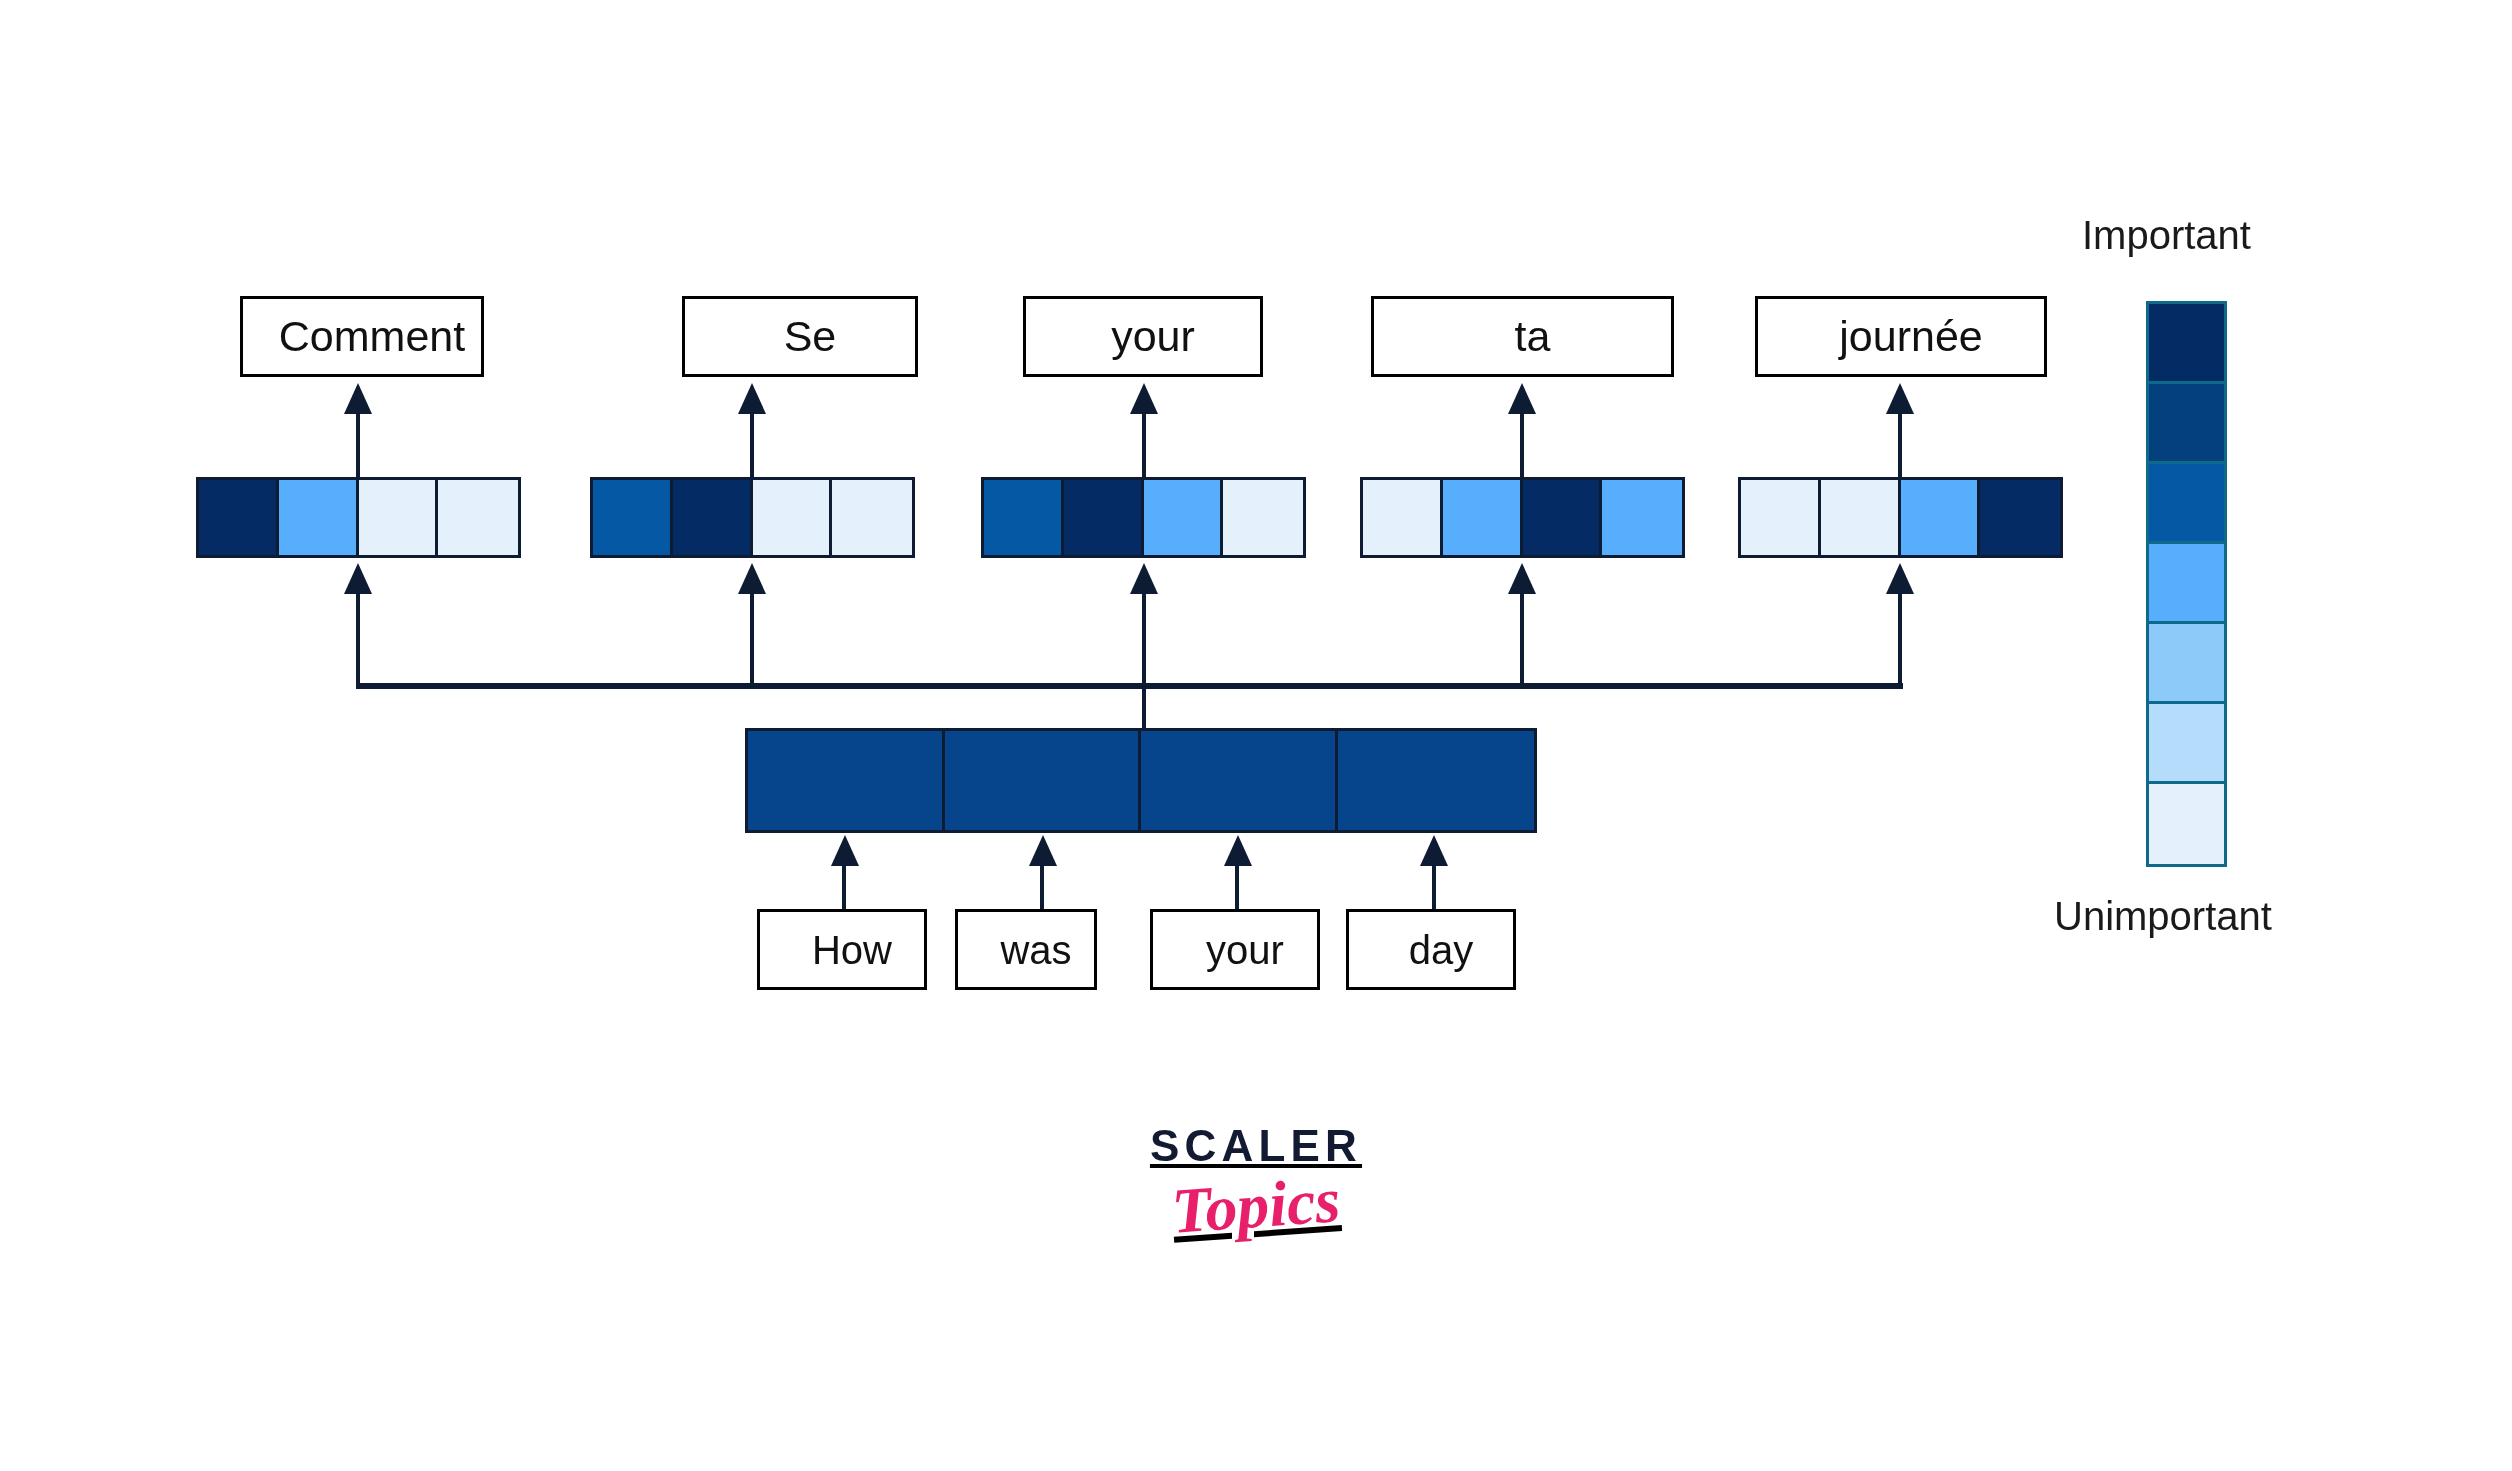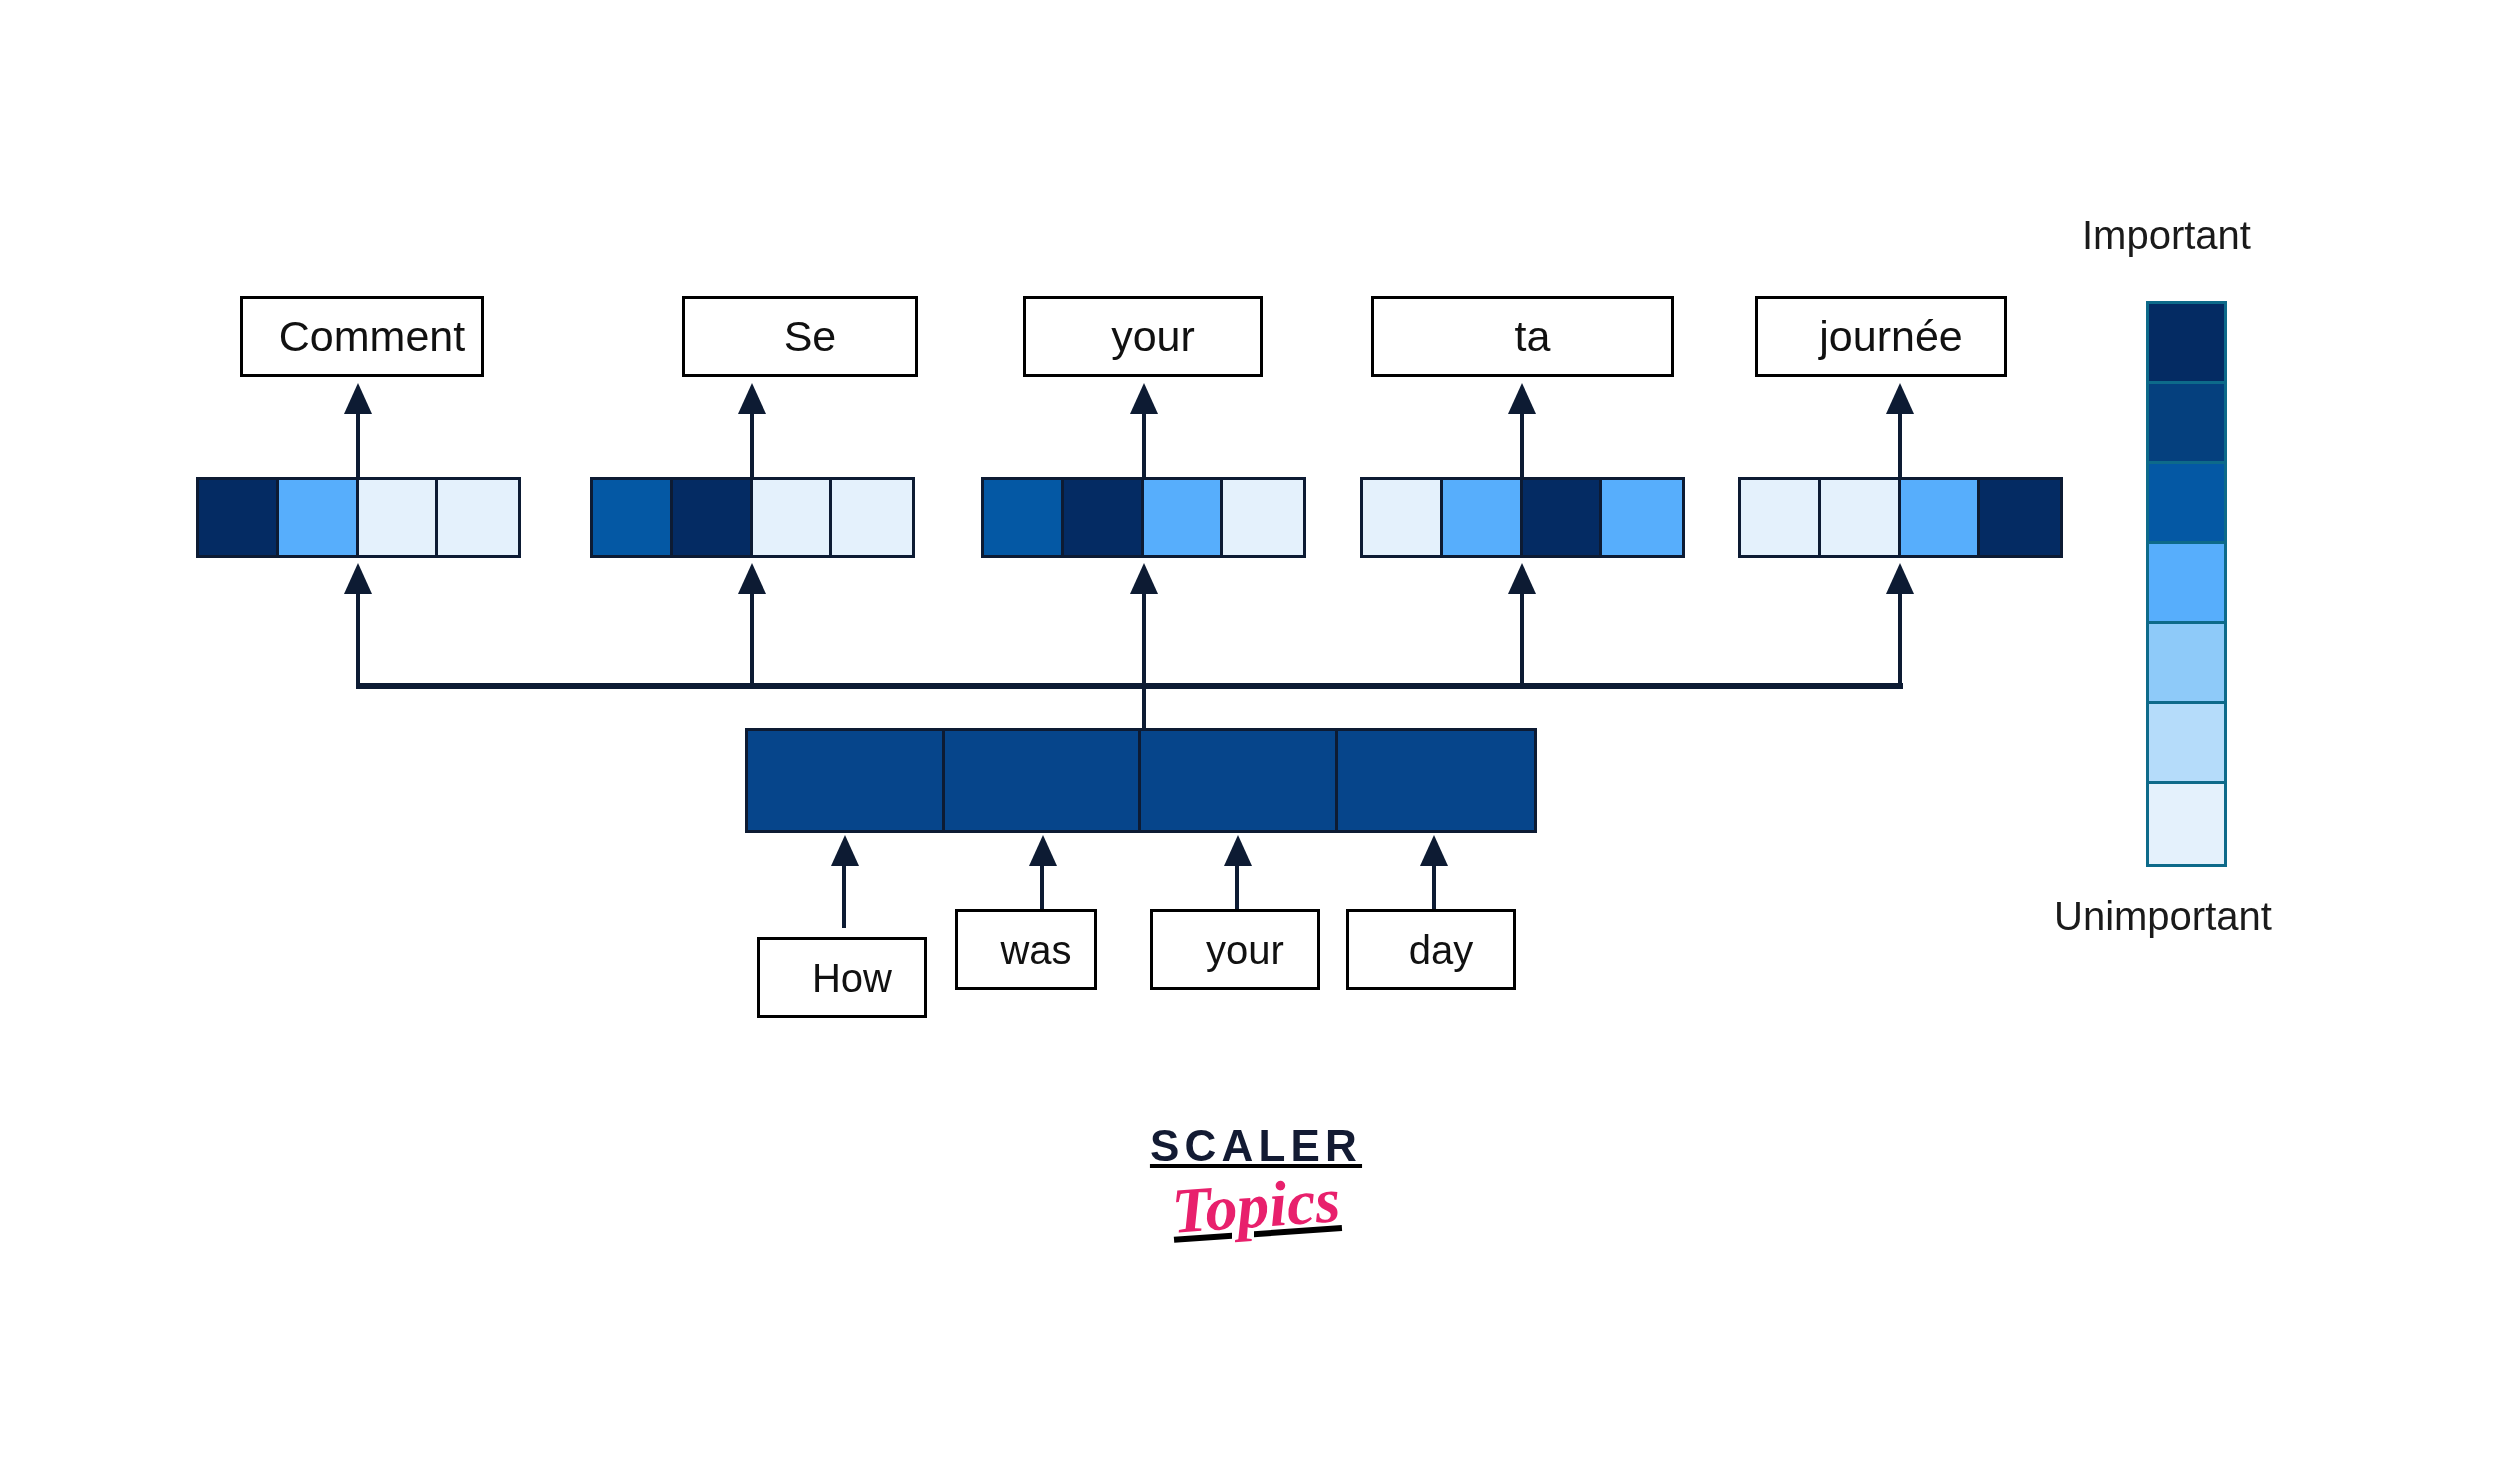--- a/index.html
+++ b/index.html
@@ -160,21 +160,21 @@
   </div>
   <div class="word-box out-word" style="left:634px; top:296px; width:236px;margin-left:48px;">
     <span>Se</span>
   </div>
   <div class="word-box out-word" style="left:1023px; top:296px; width:240px;">
     <span>your</span>
   </div>
   <div class="word-box out-word" style="left:1371px; top:296px; width:303px;">
     <span>ta</span>
   </div>
-  <div class="word-box out-word" style="left:1755px; top:296px; width:252px;">
+  <div class="word-box out-word" style="left:1755px; top:296px; width:292px;">
     <span>journée</span>
   </div>
 
   <div class="arrow-shaft" style="left:356px; top:410px; height:96px;"></div>
   <div class="arrow-head" style="left:344px; top:383px;"></div>
 
   <div class="arrow-shaft" style="left:750px; top:410px; height:96px;"></div>
   <div class="arrow-head" style="left:738px; top:383px;"></div>
 
   <div class="arrow-shaft" style="left:1142px; top:410px; height:96px;"></div>
@@ -252,21 +252,21 @@
 
   <div class="arrow-shaft" style="left:1040px; top:863px; height:65px;"></div>
   <div class="arrow-head" style="left:1029px; top:835px;"></div>
 
   <div class="arrow-shaft" style="left:1235px; top:863px; height:65px;"></div>
   <div class="arrow-head" style="left:1224px; top:835px;"></div>
 
   <div class="arrow-shaft" style="left:1432px; top:863px; height:65px;"></div>
   <div class="arrow-head" style="left:1420px; top:835px;"></div>
 
-  <div class="word-box in-word" style="left:757px; top:909px; width:170px;margin-top:28px;">
+  <div class="word-box in-word" style="left:757px; top:909px; width:170px;">
     <span>How</span>
   </div>
   <div class="word-box in-word" style="left:955px; top:909px; width:142px;">
     <span>was</span>
   </div>
   <div class="word-box in-word" style="left:1150px; top:909px; width:170px;">
     <span>your</span>
   </div>
   <div class="word-box in-word" style="left:1346px; top:909px; width:170px;">
     <span>day</span>

